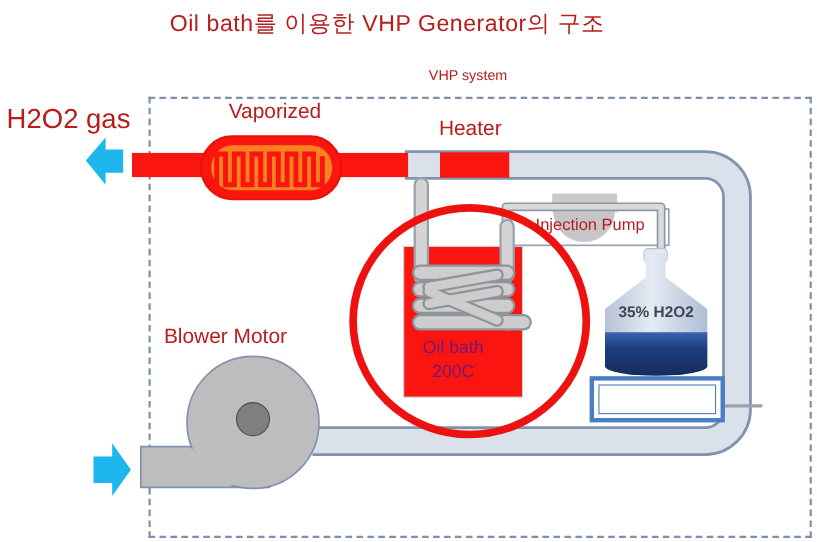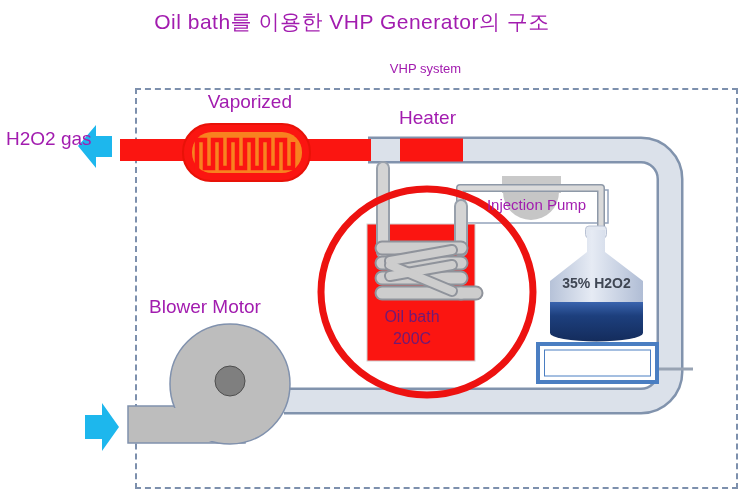--- a/index.html
+++ b/index.html
@@ -1,24 +1,24 @@
 <!DOCTYPE html>
 <html><head>
 <meta charset="utf-8">
 <style>
   html,body{margin:0;padding:0;background:#ffffff;}
   .stage{position:relative;width:743px;height:493px;background:#fff;overflow:hidden;
          font-family:"Liberation Sans","DejaVu Sans",sans-serif;}
   .boundary{position:absolute;left:135px;top:88px;width:603px;height:401px;
             border:2px dashed #7d90ad;box-sizing:border-box;z-index:0;}
   .shapes{position:absolute;left:0;top:0;z-index:1;}
-  .lbl{position:absolute;color:#a21caf;white-space:nowrap;z-index:3;line-height:1.15;}
+  .lbl{position:absolute;color:#b91c1c;white-space:nowrap;z-index:3;line-height:1.15;}
   .title{left:92px;top:10px;width:520px;text-align:center;font-size:21px;letter-spacing:.5px;}
   .sys{left:358px;top:62px;width:135px;text-align:center;font-size:13px;}
-  .gas{left:6px;top:94px;font-size:19px;margin-top:34px;}
+  .gas{left:6px;top:94px;font-size:25px;}
   .vap{left:180px;top:91px;width:112px;text-align:right;font-size:19px;}
   .heat{left:390px;top:107px;width:75px;text-align:center;font-size:19px;}
   .pump{left:465px;top:196px;width:143px;text-align:center;font-size:15px;z-index:3;}
   .oil{left:366px;top:306px;width:92px;text-align:center;font-size:16px;color:#701a75;
        line-height:22px;z-index:3;}
   .flask{left:549px;top:275px;width:95px;text-align:center;font-size:14px;color:#3f4653;font-weight:bold;}
   .scale{left:538px;top:344px;width:119px;height:38px;display:flex;align-items:center;
          justify-content:center;font-size:20px;color:#111;z-index:3;}
   .blower{left:149px;top:296px;font-size:19px;}
 </style>

